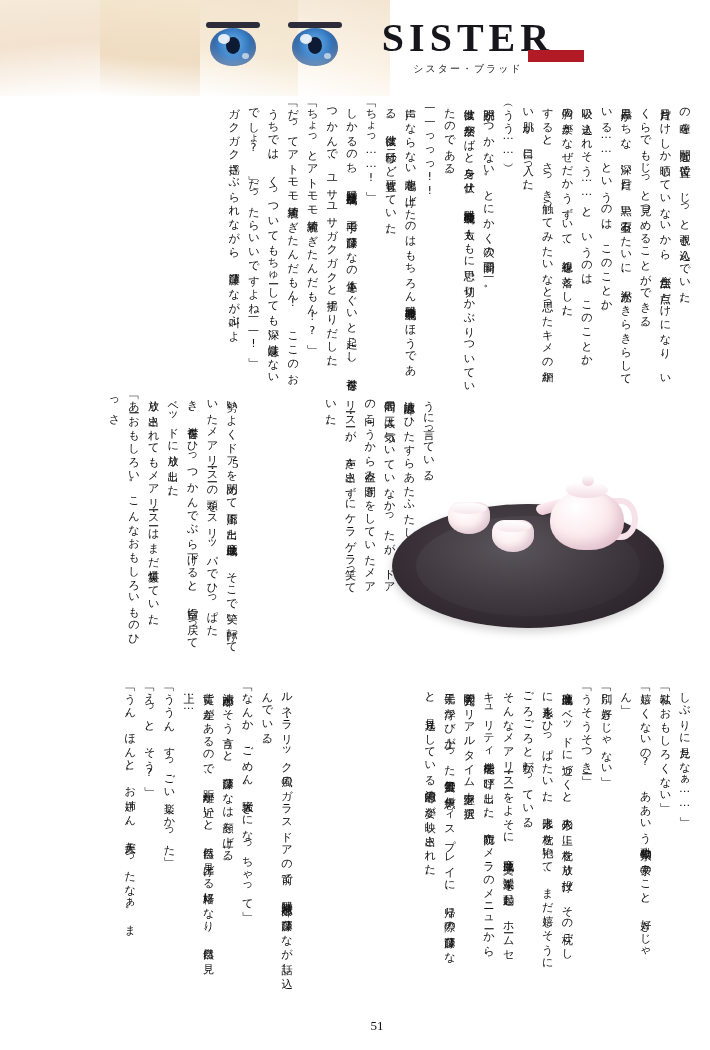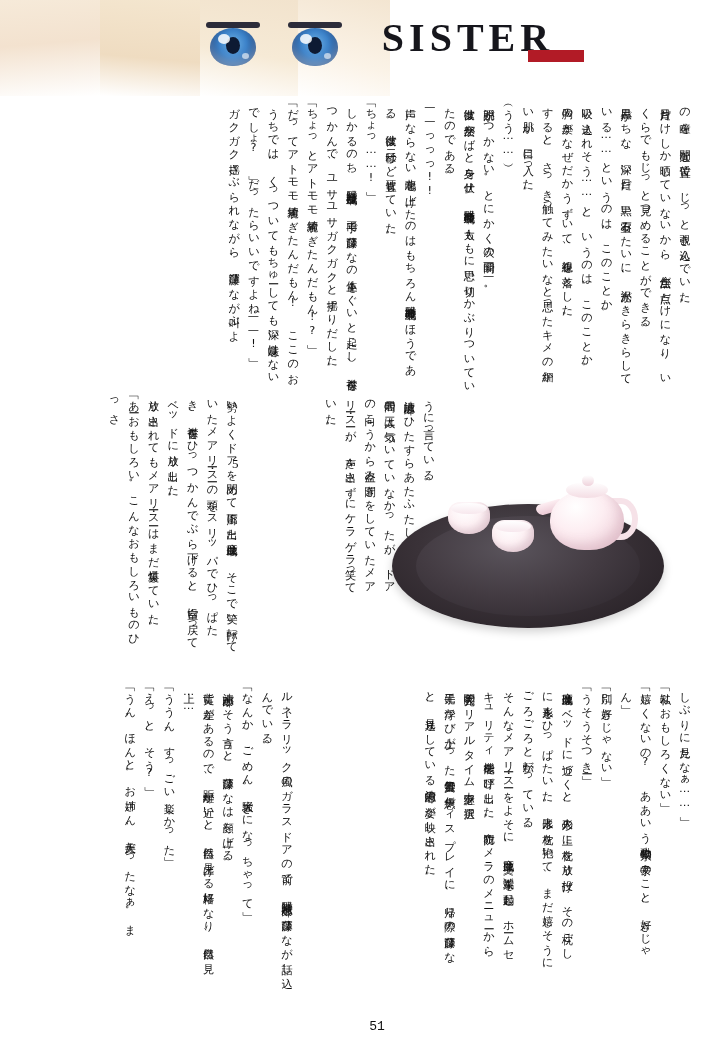--- a/index.html
+++ b/index.html
@@ -267,21 +267,21 @@
   }
   .cup.c1 { left: 68px; top: 56px; }
   .cup.c2 { left: 112px; top: 74px; }
 
   
   .page-number {
     position: absolute;
     left: 0; right: 0;
     bottom: 16px;
     text-align: center;
-    font-family: Liberation Mono, monospace;
+    font-family: Liberation Serif, serif;
     font-size: 13px;
     color: #111;
     padding-left: 44px;
   }
 </style>
 </head>
 <body>
 
 <div class="header-band">
   <div class="art-block art-1"></div>
@@ -309,20 +309,21 @@
   <div class="lash l2"></div>
   <div class="eye e2">
     <div class="pupil"></div>
     <div class="glint"></div>
     <div class="glint2"></div>
   </div>
 
   <div class="logo-wrap">
     <div class="logo-main">SISTER</div>
     <div class="logo-bar"></div>
+    <div class="logo-sub">シスター・ブラッド</div>
   </div>
 </div>
 
 <div class="page-body">
 
   <div class="block-a">の瞳を、間近な位置で、じっと覗き込んでいた。
 片目だけしか晒していないから、焦点が一点だけになり、いくらでもじっと見つめることができる。
 黒目がちな、深い目だ。黒い宝石みたいに、光沢がきらきらしている……というのは、このことか。
 吸い込まれそう……と、いうのは、このことか。
 胸の奥がなぜだかうずいて、視線を落とした。

